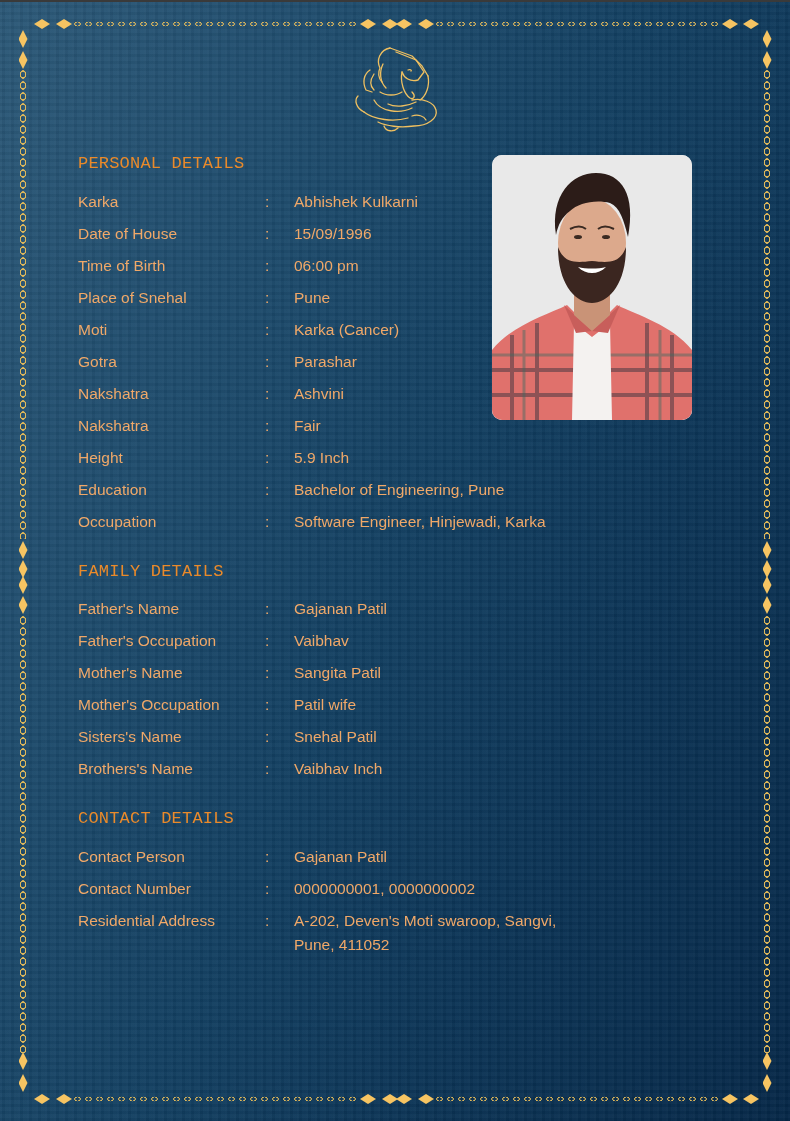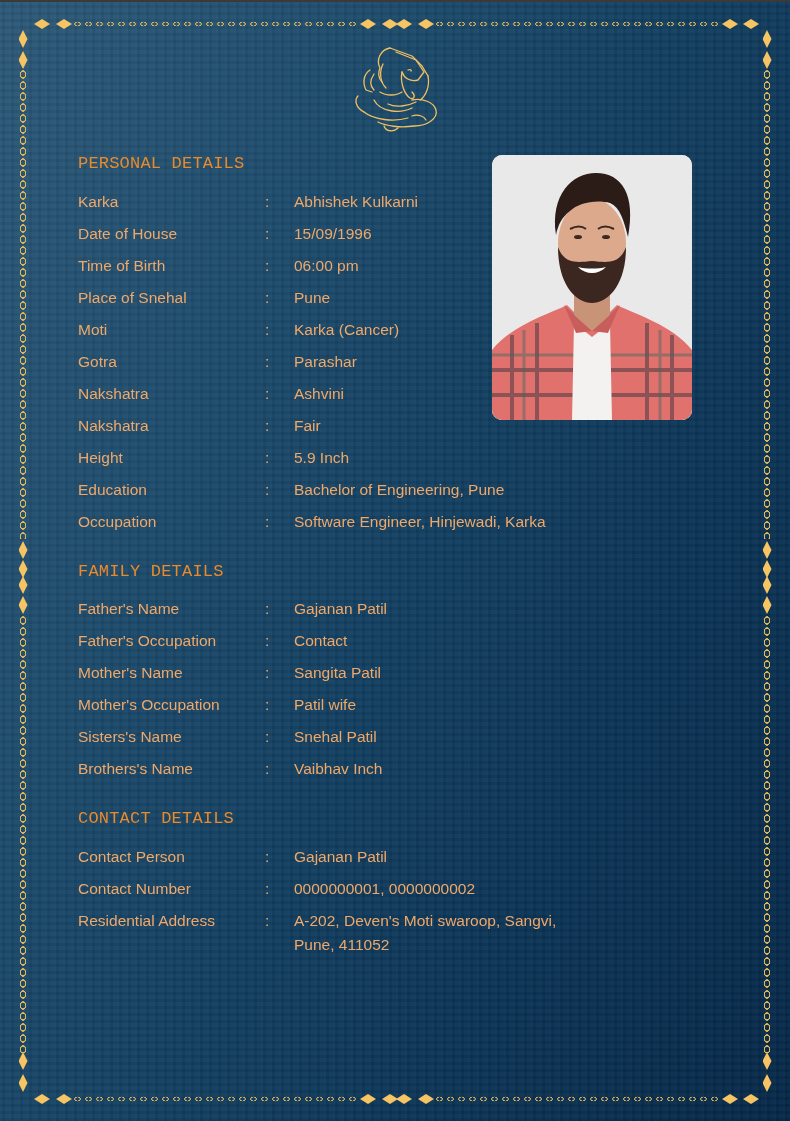--- a/index.html
+++ b/index.html
@@ -248,21 +248,21 @@
   <h2 class="section-title" style="top:562px;">FAMILY DETAILS</h2>
 
   <div class="row" style="top:597px;">
     <span class="lbl">Father's Name</span>
     <span class="colon">:</span>
     <span class="val">Gajanan Patil</span>
   </div>
   <div class="row" style="top:629px;">
     <span class="lbl">Father's Occupation</span>
     <span class="colon">:</span>
-    <span class="val">Contact</span>
+    <span class="val">Vaibhav</span>
   </div>
   <div class="row" style="top:661px;">
     <span class="lbl">Mother's Name</span>
     <span class="colon">:</span>
     <span class="val">Sangita Patil</span>
   </div>
   <div class="row" style="top:693px;">
     <span class="lbl">Mother's Occupation</span>
     <span class="colon">:</span>
     <span class="val">Patil wife</span>

